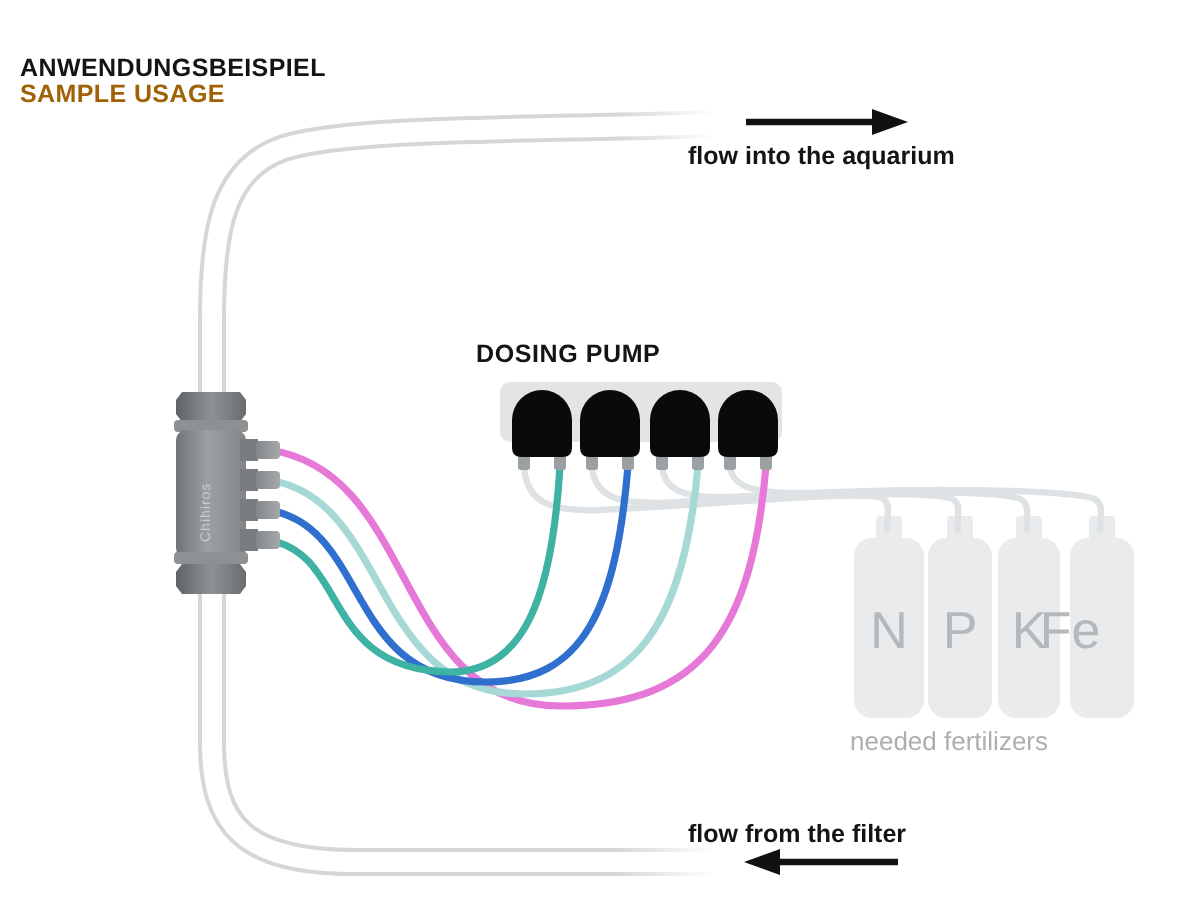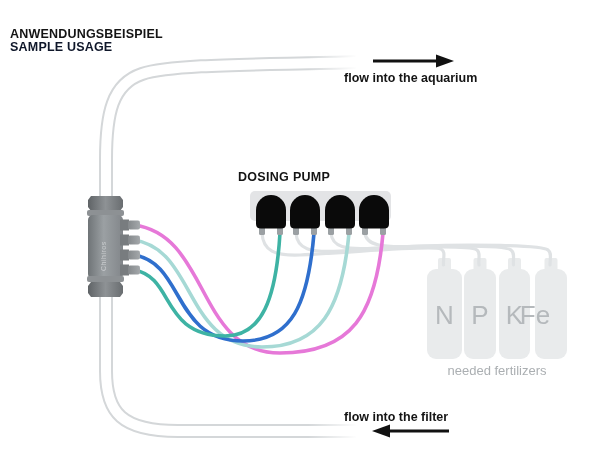--- a/index.html
+++ b/index.html
@@ -3,25 +3,25 @@
 <meta charset="utf-8">
 <style>
   html,body{margin:0;padding:0;background:#fff;}
   .stage{
     position:relative;width:600px;height:450px;background:#ffffff;overflow:hidden;
     font-family:"Liberation Sans","DejaVu Sans",sans-serif;
     margin-top:19px;
   }
   .abs{position:absolute;}
   .title-de{font-size:12.5px;font-weight:700;color:#141414;letter-spacing:.2px;line-height:13px;}
-  .title-en{font-size:12.5px;font-weight:700;color:#0f172a;letter-spacing:.2px;line-height:13px;}
+  .title-en{font-size:12.5px;font-weight:700;color:#a16207;letter-spacing:.2px;line-height:13px;}
   .flow-label{font-size:12.5px;font-weight:700;color:#141414;text-align:left;}
   .pump-label{font-size:12.5px;font-weight:700;color:#141414;text-align:left;letter-spacing:.3px;}
   .bottle-letter{font-size:26px;font-weight:300;color:#b5b9bc;text-align:center;line-height:30px;}
-  .fert-caption{font-size:13px;font-weight:400;color:#abafb2;text-align:center;}
+  .fert-caption{font-size:13px;font-weight:400;color:#abafb2;text-align:left;}
   .brand-label{
     font-size:7px;color:#c9ccce;letter-spacing:.5px;white-space:nowrap;
     transform:rotate(-90deg);transform-origin:0 0;
   }
   svg{display:block;}
 </style>
 </head>
 <body>
 
 <div class="stage">
@@ -144,21 +144,21 @@
     </g>
   </svg>
 
   <div class="abs" style="left:10px;top:9px;">
     <div class="title-de">ANWENDUNGSBEISPIEL</div>
     <div class="title-en">SAMPLE USAGE</div>
   </div>
 
   <div class="abs flow-label" style="left:344px;top:52px;width:200px;">flow into the aquarium</div>
 
-  <div class="abs flow-label" style="left:344px;top:391px;width:200px;">flow into the filter</div>
+  <div class="abs flow-label" style="left:344px;top:391px;width:200px;">flow from the filter</div>
 
   <div class="abs pump-label" style="left:238px;top:151px;width:160px;">DOSING PUMP</div>
 
   <div class="abs brand-label" style="left:100px;top:252px;">Chihiros</div>
 
   <div class="abs bottle-letter" style="left:427px;top:281px;width:35px;">N</div>
   <div class="abs bottle-letter" style="left:464px;top:281px;width:32px;">P</div>
   <div class="abs bottle-letter" style="left:499px;top:281px;width:31px;">K</div>
   <div class="abs bottle-letter" style="left:519px;top:281px;width:32px;">Fe</div>
 

